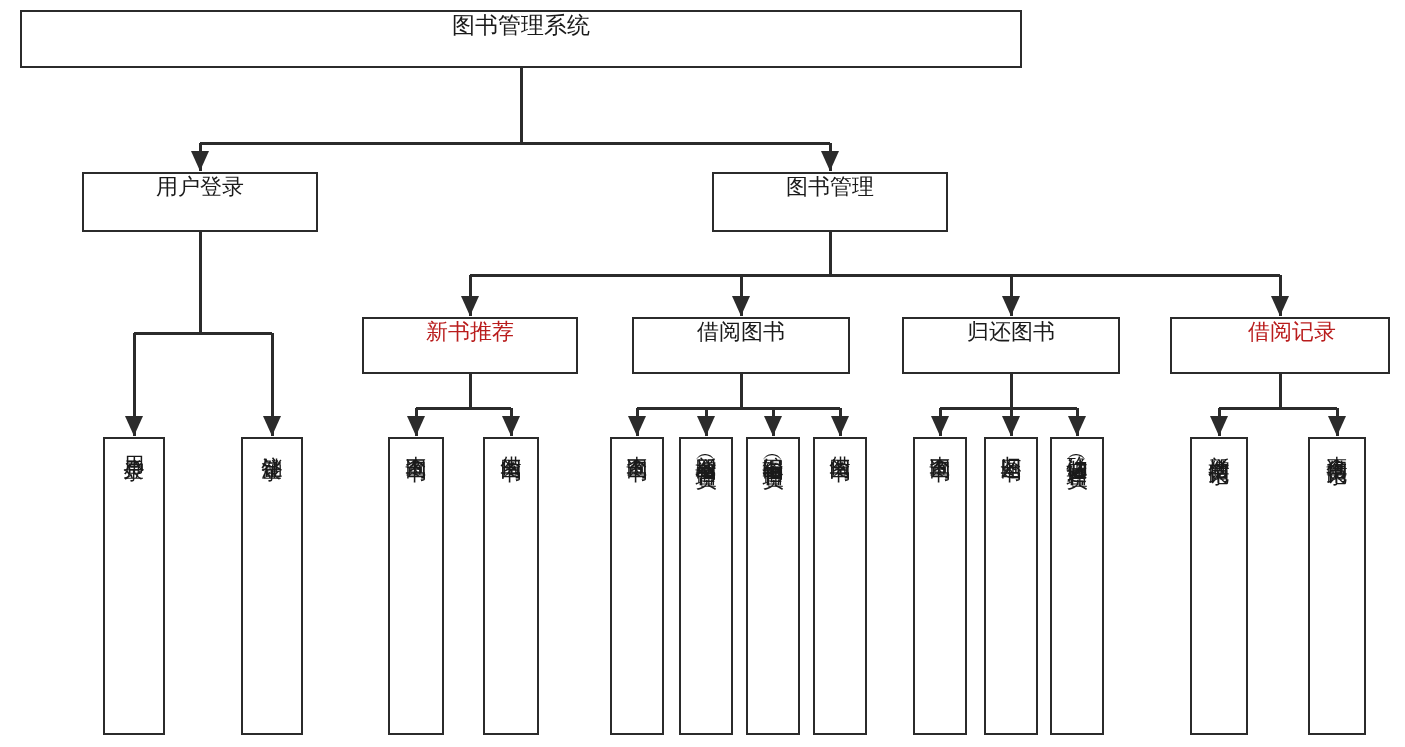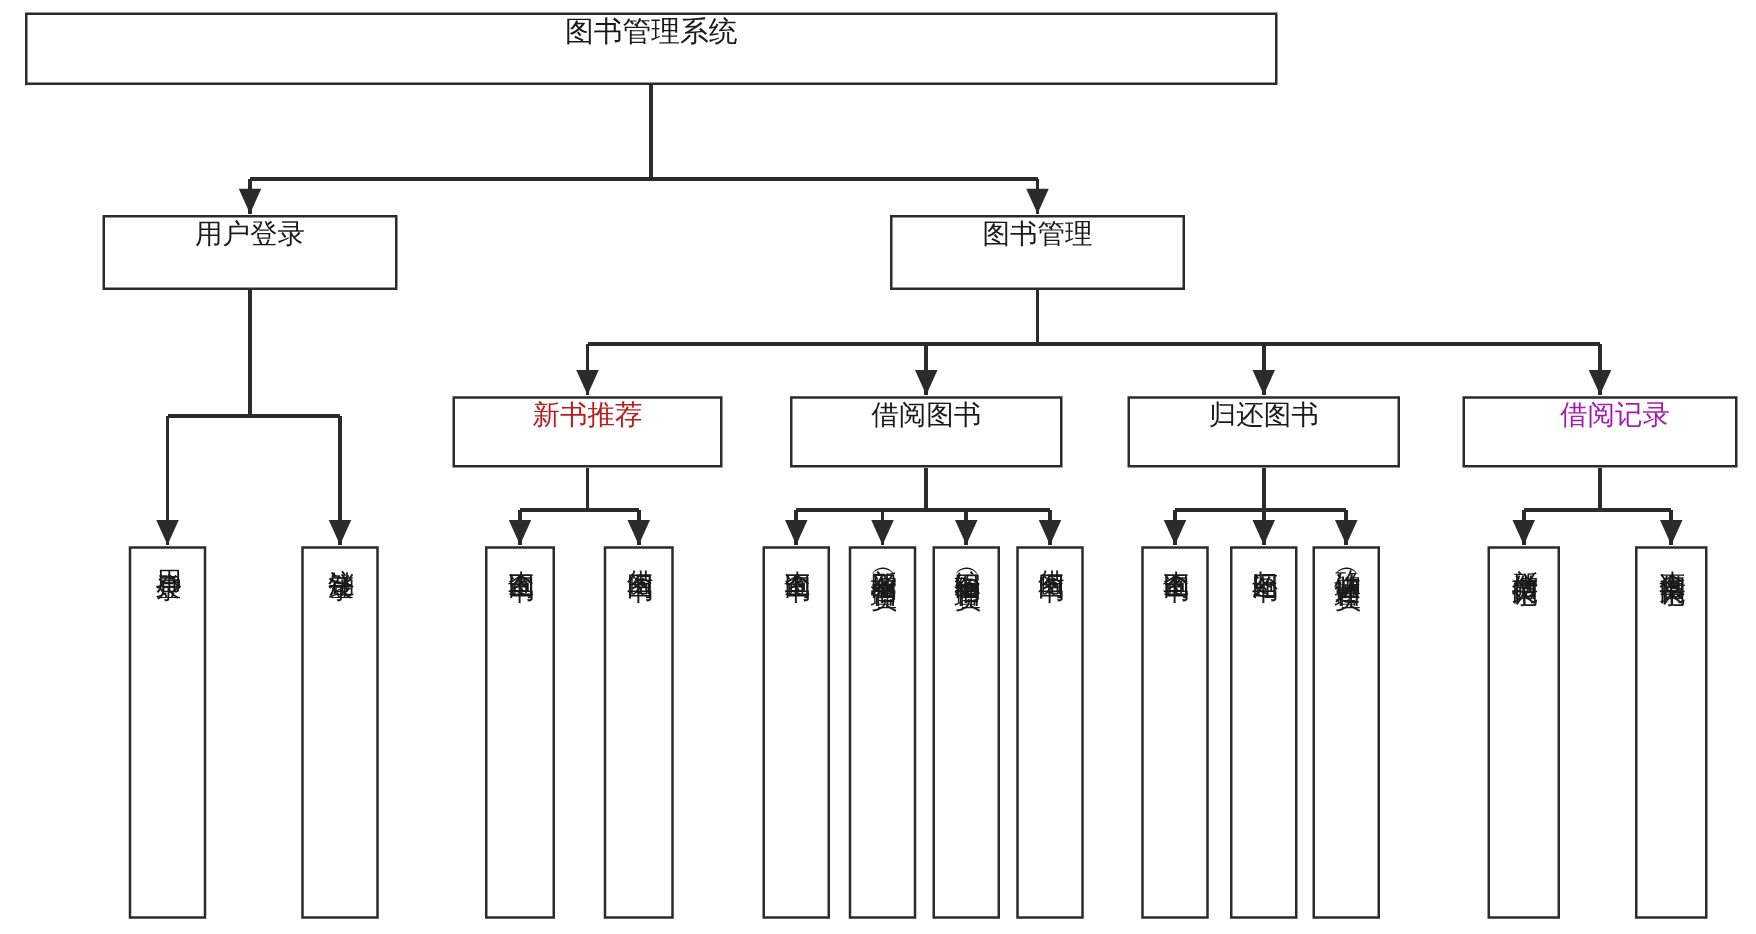--- a/index.html
+++ b/index.html
@@ -132,21 +132,21 @@
       <div class="node horizontal" style="left: 362px; top: 317px; width: 216px; height: 57px; border-color: rgb(43, 43, 43); background: rgb(255, 255, 255);">
         <span class="label" style="color: #b91c1c;">新书推荐</span>
       </div>
       <div class="node horizontal" style="left: 632px; top: 317px; width: 218px; height: 57px; border-color: rgb(43, 43, 43); background: rgb(255, 255, 255);">
         <span class="label" style="color: rgb(26, 26, 26);">借阅图书</span>
       </div>
       <div class="node horizontal" style="left: 902px; top: 317px; width: 218px; height: 57px; border-color: rgb(43, 43, 43); background: rgb(255, 255, 255);">
         <span class="label" style="color: rgb(26, 26, 26);">归还图书</span>
       </div>
       <div class="node horizontal" style="left: 1170px; top: 317px; width: 220px; height: 57px; border-color: rgb(43, 43, 43); background: rgb(255, 255, 255);">
-        <span class="label" style="color: #a21caf; margin-left: 24px;">借阅记录</span>
+        <span class="label" style="color: #b91c1c; margin-left: 24px;">借阅记录</span>
       </div>
       <div class="node vertical" style="left: 103px; top: 437px; width: 62px; height: 298px; border-color: rgb(43, 43, 43); background: rgb(255, 255, 255);">
         <span class="label" style="color: rgb(26, 26, 26);">用户登录</span>
       </div>
       <div class="node vertical" style="left: 241px; top: 437px; width: 62px; height: 298px; border-color: rgb(43, 43, 43); background: rgb(255, 255, 255);">
         <span class="label" style="color: rgb(26, 26, 26);">注销登录</span>
       </div>
       <div class="node vertical" style="left: 388px; top: 437px; width: 56px; height: 298px; border-color: rgb(43, 43, 43); background: rgb(255, 255, 255);">
         <span class="label" style="color: rgb(26, 26, 26);">查询图书</span>
       </div>

